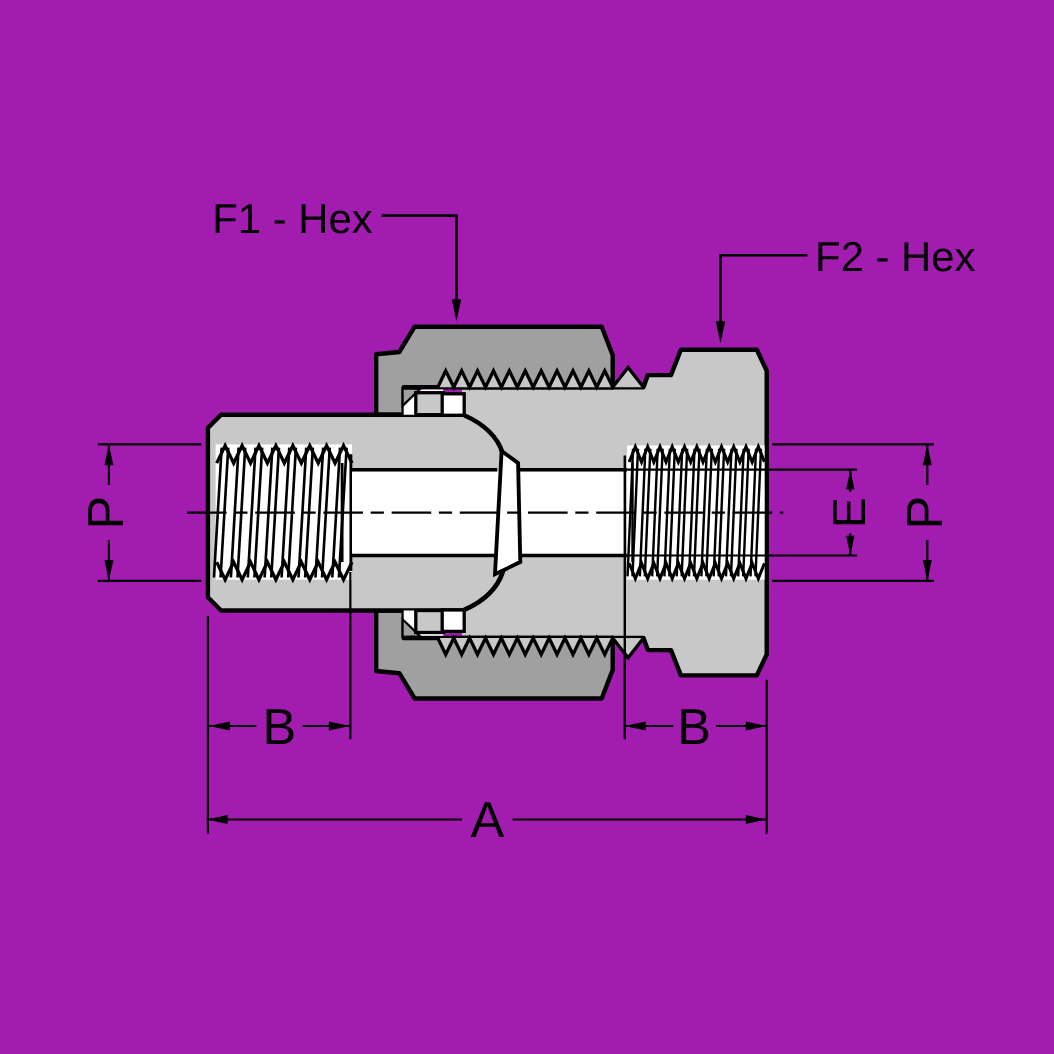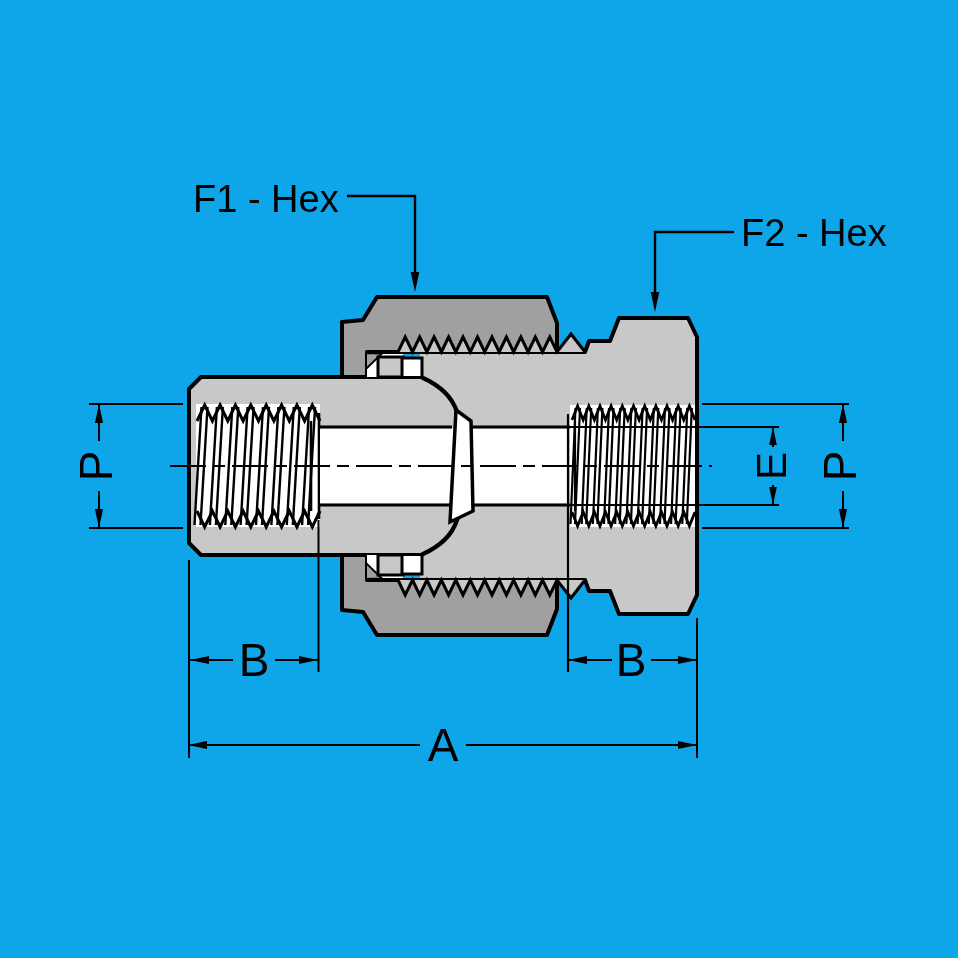--- a/index.html
+++ b/index.html
@@ -1,16 +1,16 @@
 <!DOCTYPE html>
 <html><head>
 <meta charset="utf-8">
 <style>
   html,body{margin:0;padding:0;background:#fff;}
-  #stage{position:relative;width:958px;height:958px;background:#0ea5e9;overflow:hidden;
+  #stage{position:relative;width:958px;height:958px;background:#a21caf;overflow:hidden;
          font-family:"Liberation Sans","DejaVu Sans",sans-serif;}
   svg{position:absolute;left:0;top:0;}
   text{font-family:"Liberation Sans","DejaVu Sans",sans-serif;}
   .lbl{font-size:46px;}
   .lbl-e{font-size:42px;}
   .callout{font-size:38px;}
 </style>
 </head>
 <body>
 

